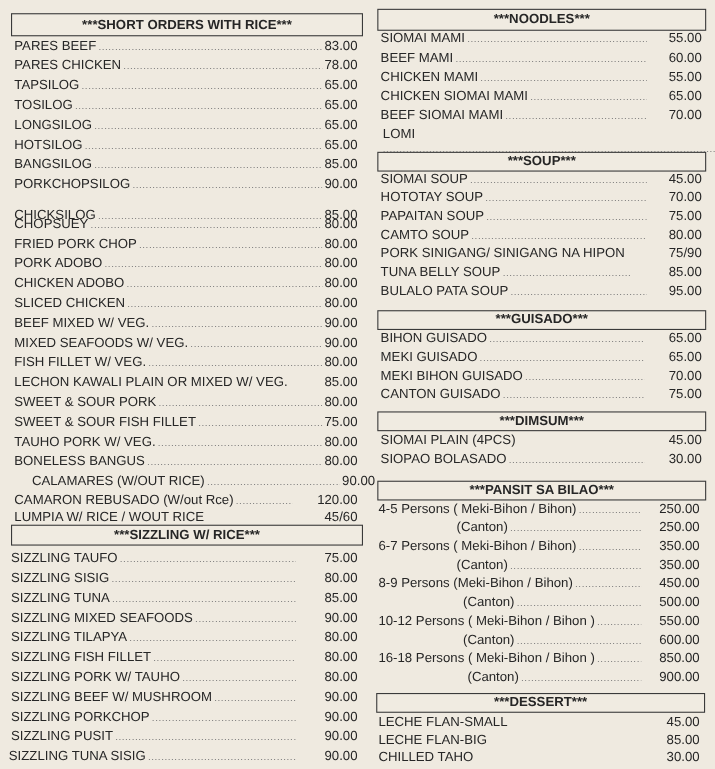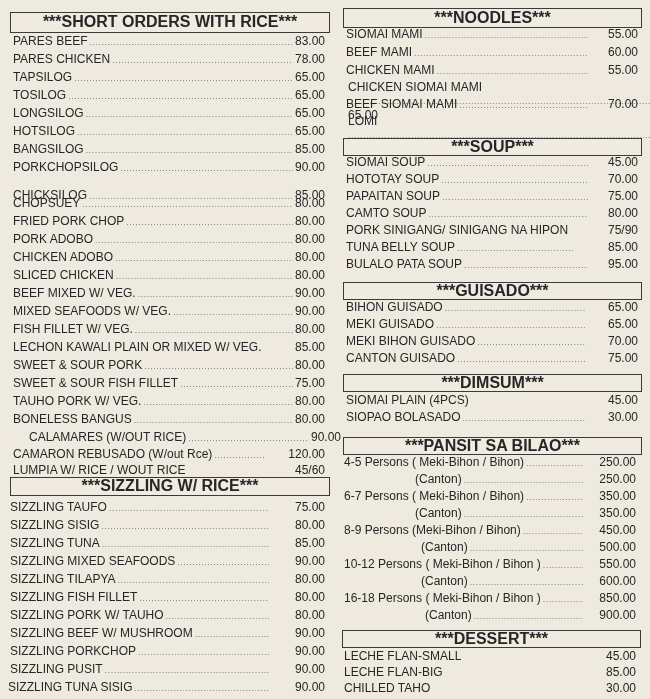--- a/index.html
+++ b/index.html
@@ -10,21 +10,21 @@
     color:#262626;
     position:relative;
   }
   .col { position:absolute; }
   .hdr {
     position:absolute;
     border:1.5px solid #3a3a3a;
     box-sizing:border-box;
     text-align:center;
     font-weight:bold;
-    font-size:16px;
+    font-size:12px;
     line-height:16px;
     background:#f0ebe1;
   }
   .row {
     position:absolute;
     font-size:12px;
     line-height:14px;
     white-space:nowrap;
     display:flex;
     align-items:baseline;
@@ -245,21 +245,21 @@
   <div class="row" style="left:11px;top:45px;width:292px;">
       <span class="name">BEEF MAMI</span>
       <span class="dots" style="margin-right:20px;"></span>
       <span class="price">60.00</span>
     </div>
   <div class="row" style="left:11px;top:63px;width:292px;">
       <span class="name">CHICKEN MAMI</span>
       <span class="dots" style="margin-right:20px;"></span>
       <span class="price">55.00</span>
     </div>
-  <div class="row" style="left:11px;top:80px;width:292px;flex-direction:column;">
+  <div class="row" style="left:11px;top:80px;width:292px;">
       <span class="name">CHICKEN SIOMAI MAMI</span>
       <span class="dots" style="margin-right:20px;"></span>
       <span class="price">65.00</span>
     </div>
   <div class="row" style="left:11px;top:97px;width:292px;">
       <span class="name">BEEF SIOMAI MAMI</span>
       <span class="dots" style="margin-right:20px;"></span>
       <span class="price">70.00</span>
     </div>
   <div class="row" style="left:11px;top:114px;width:292px;flex-direction:column;">

